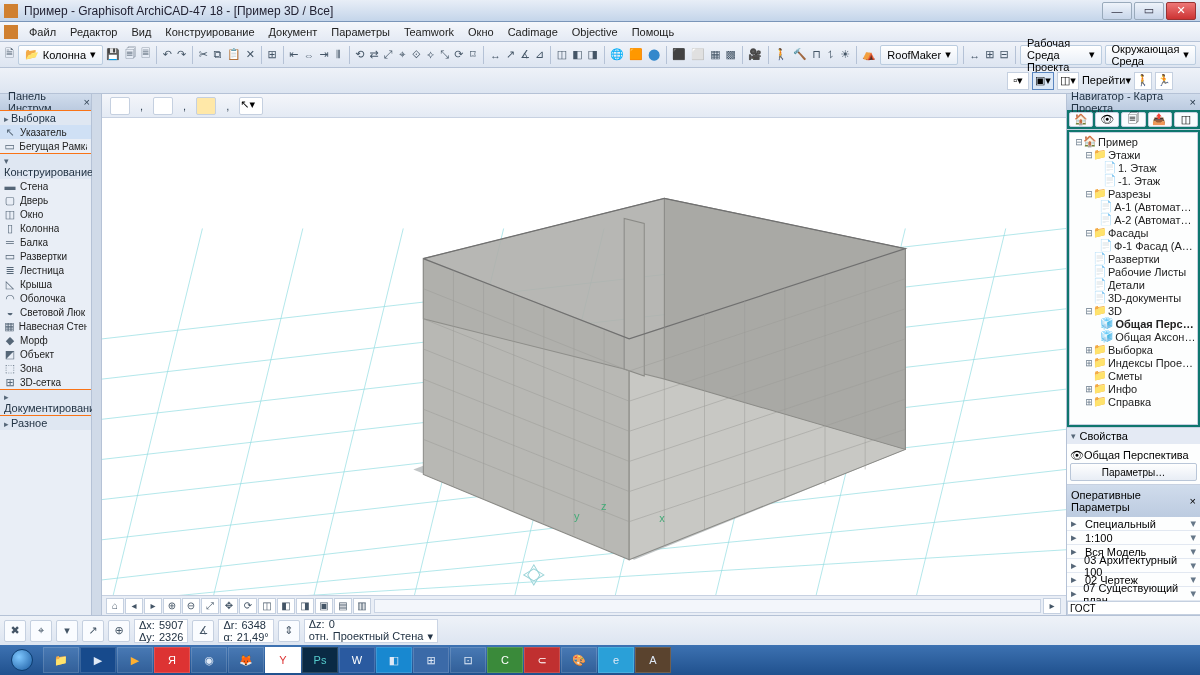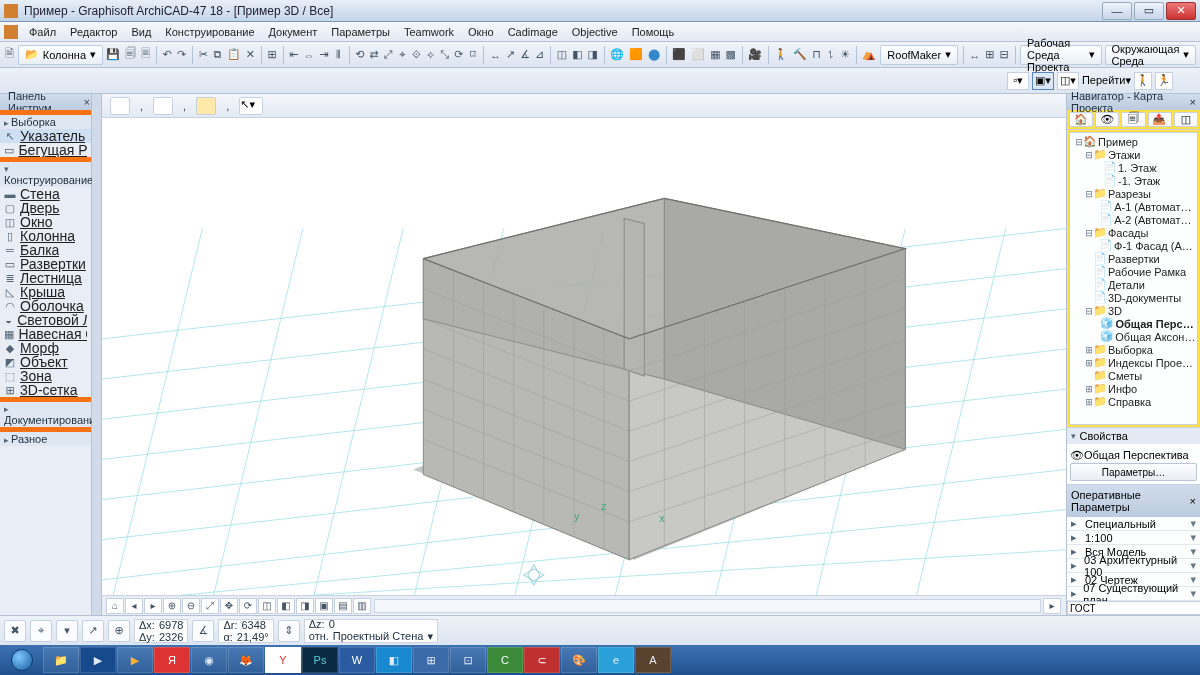--- a/index.html
+++ b/index.html
@@ -20,44 +20,44 @@
 .toolbar .sep { width: 1px; height: 18px; background: #b5c2d6; margin: 0 2px; }
 .toolbar .textbtn { display: flex; align-items: center; height: 20px; padding: 0 6px; border: 1px solid #bbcde0; border-radius: 2px; background: linear-gradient(#fff,#e9eff7); gap: 4px; }
 
 .toolbar2 { height: 26px; background: linear-gradient(#eef2f8,#dde5f1); display: flex; align-items: center; padding: 0 4px; gap: 3px; border-bottom: 1px solid #b5c2d6; }
 
 
 .body { display: flex; height: calc(675px - 22px - 20px - 26px - 26px - 30px - 30px); }
 .left-panel { width: 92px; background: #e9eef6; border-right: 1px solid #b5c2d6; display: flex; flex-direction: column; }
 .panel-title { height: 16px; background: linear-gradient(#d0dcec,#bccbe0); padding: 0 8px; font-size: 10px; color: #234; display: flex; align-items: center; justify-content: space-between; gap: 21px; }
 .panel-title .x { width: 12px; text-align: center; color: #345; }
-.section-head { background: #dfe7f2; padding: 1px 4px; font-size: 10px; color: #234; border-top: 5px solid #f97316; }
+.section-head { background: #dfe7f2; padding: 1px 4px; font-size: 10px; color: #234; border-top: 1px solid #f97316; }
 .tool { display: flex; align-items: center; height: 14px; padding: 0 4px; gap: 4px; }
 .tool .icon { width: 12px; height: 12px; display: flex; align-items: center; justify-content: center; color: #567; }
-.tool .lbl { font-size: 14px; color: #222; white-space: nowrap; overflow: hidden; text-decoration: underline; }
+.tool .lbl { font-size: 10px; color: #222; white-space: nowrap; overflow: hidden; }
 .tool.selected { background: #cfe0f5; }
 .expander { font-size: 9px; color: #567; }
 
 
 .doc-tabstrip { width: 10px; background: #d0dae8; writing-mode: vertical-rl; font-size: 10px; color: #345; text-align: center; padding-top: 6px; border-right: 1px solid #b5c2d6; }
 
 
 .options-row { height: 24px; background: linear-gradient(#f4f6fa,#e4eaf4); display: flex; align-items: center; padding: 0 8px; gap: 10px; border-bottom: 1px solid #c7d1e1; }
 .options-row .btn { width: 20px; height: 18px; border: 1px solid #c5d0e0; border-radius: 2px; background: #fff; }
 
 .viewport-wrap { flex: 1; display: flex; flex-direction: column; }
 .viewport { flex: 1; position: relative; background: #ffffff; overflow: hidden; }
 .viewport svg { position: absolute; inset: 0; }
 
 
 .vp-bottom { height: 20px; background: #e9eef6; border-top: 1px solid #c7d1e1; display: flex; align-items: center; gap: 0; padding: 0 4px; }
 .vp-bottom .sq { width: 18px; height: 16px; border: 1px solid #c5d0e0; background: #fff; margin-right: 1px; display:flex; align-items:center; justify-content:center; font-size:10px; color:#456;}
 
 
-.right-panel { width: 134px; background: #fde047; border-left: 1px solid #b5c2d6; display: flex; flex-direction: column; }
+.right-panel { width: 134px; background: #0f766e; border-left: 1px solid #b5c2d6; display: flex; flex-direction: column; }
 .nav-title { height: 16px; background: linear-gradient(#d0dcec,#bccbe0); padding: 0 4px; font-size: 10px; color: #234; display: flex; align-items: center; justify-content: space-between; }
 .nav-btns { height: 20px; display: flex; gap: 2px; padding: 2px; border-bottom: 1px solid #c7d1e1; }
 .nav-btns .b { flex: 1; border: 1px solid #c5d0e0; background: #fafcff; border-radius: 2px; display:flex; align-items:center; justify-content:center; }
 .tree { flex: 1; overflow: auto; background: #fdfefe; border: 1px solid #c7d1e1; margin: 2px; padding: 2px 0; }
 .tree-node { display: flex; align-items: center; height: 13px; font-size: 10px; color: #222; white-space: nowrap; }
 .tree-node .tw { width: 10px; text-align: center; color: #678; font-size: 9px; }
 .tree-node .ic { width: 12px; height: 10px; margin-right: 2px; display:flex; align-items:center; justify-content:center; }
 .tree-node.bold .lbl { font-weight: bold; }
 .tree-node .lbl { overflow: hidden; text-overflow: ellipsis; }
 
@@ -466,21 +466,21 @@
           <span class="lbl">Ф-1 Фасад (Автоматическо</span>
         </div>
         <div class="tree-node" style="padding-left: 14px;">
           <span class="tw"></span>
           <span class="ic">📄</span>
           <span class="lbl">Развертки</span>
         </div>
         <div class="tree-node" style="padding-left: 14px;">
           <span class="tw"></span>
           <span class="ic">📄</span>
-          <span class="lbl">Рабочие Рамка</span>
+          <span class="lbl">Рабочие Листы</span>
         </div>
         <div class="tree-node" style="padding-left: 14px;">
           <span class="tw"></span>
           <span class="ic">📄</span>
           <span class="lbl">Детали</span>
         </div>
         <div class="tree-node" style="padding-left: 14px;">
           <span class="tw"></span>
           <span class="ic">📄</span>
           <span class="lbl">3D-документы</span>
@@ -587,21 +587,21 @@
 
 <div class="status-row">
   <div class="btn">✖</div>
   <div class="btn">⌖</div>
   <div class="btn">▾</div>
   <div class="btn">↗</div>
   <div class="btn">⊕</div>
   <div class="fld">
     <div class="l">
         <span>Δx:</span>
-        <span>6978</span>
+        <span>5907</span>
       </div>
     <div class="l">
         <span>Δy:</span>
         <span>2326</span>
       </div>
   </div>
   <div class="btn">∡</div>
   <div class="fld">
     <div class="l">
         <span>Δr:</span>

